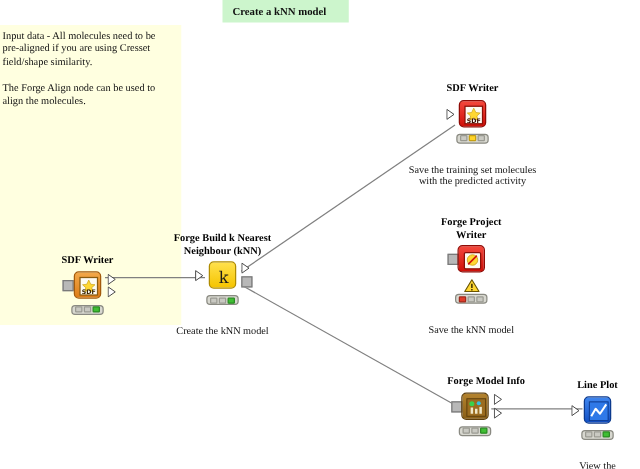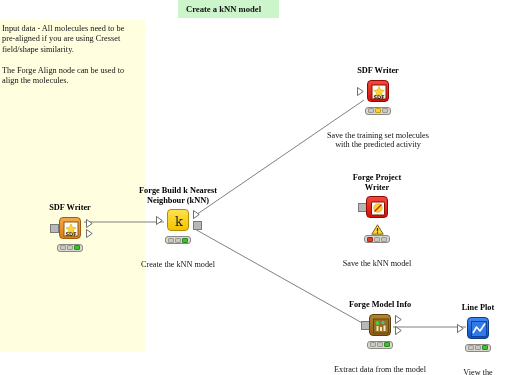--- a/index.html
+++ b/index.html
@@ -61,21 +61,21 @@
 
   .warn{
     width:13px;height:11px;margin:1px auto 0 auto;position:relative;
   }
 </style>
 </head>
 <body>
 
 <div id="canvas">
 
-  <div class="annot yellow" style="left:0px;top:20px;width:145px;height:332px;">
+  <div class="annot yellow" style="left:0px;top:20px;width:145px;height:240px;">
     <div class="annot-text">Input data - All molecules need to be
 pre-aligned if you are using Cresset
 field/shape similarity.
 
 The Forge Align node can be used to
 align the molecules.</div>
   </div>
 
   <div class="annot green" style="left:178px;top:0px;width:101px;height:18px;">
     <div class="annot-text">Create a kNN model</div>
@@ -199,21 +199,21 @@
       </svg>
     </div>
     <div class="status">
       <i class="led red"></i>
       <i class="led"></i>
       <i class="led"></i>
     </div>
     <div class="node-desc" style="width:104px;margin-left:-12px;">Save the kNN model</div>
   </div>
 
-  <div class="node" style="left:340px;top:300px;">
+  <div class="node" style="left:340px;top:300px;text-align:right;">
     <div class="node-title">Forge Model Info</div>
     <div class="node-body">
       <span class="port-sq" style="left:21px;top:9px;"></span>
       <span class="icon" style="background:linear-gradient(#b4832e,#8a5f17);border:1px solid #5e3f0c;">
         <svg width="22" height="22" viewBox="0 0 22 22" style="position:absolute;left:0;top:0;">
           <rect x="3.5" y="4" width="15" height="14" fill="#9b6c1f" stroke="#5e3f0c" stroke-width="0.8"></rect>
           <circle cx="7.5" cy="8" r="2" fill="#39d24a"></circle>
           <circle cx="13" cy="7.5" r="1.6" fill="#33c0e0"></circle>
           <rect x="6.5" y="11" width="2" height="5" fill="#f0e7c8"></rect>
           <rect x="10" y="12" width="2" height="4" fill="#f0e7c8"></rect>
@@ -229,21 +229,20 @@
         <svg width="7" height="9" viewBox="0 0 7 9">
             <path d="M0.5 0.5 L6.2 4.5 L0.5 8.5 Z" fill="#ffffff" stroke="#4a4a4a" stroke-width="0.8"></path>
           </svg>
       </span>
     </div>
     <div class="status">
       <i class="led"></i>
       <i class="led"></i>
       <i class="led green"></i>
     </div>
-    <div class="node-desc" style="width:120px;margin-left:-20px;">Extract data from the model</div>
   </div>
 
   <div class="node" style="left:438px;top:303px;">
     <div class="node-title">Line Plot</div>
     <div class="node-body">
       <span class="tri-wrap" style="left:19px;top:9px;">
         <svg width="7" height="9" viewBox="0 0 7 9">
             <path d="M0.5 0.5 L6.2 4.5 L0.5 8.5 Z" fill="#ffffff" stroke="#4a4a4a" stroke-width="0.8"></path>
           </svg>
       </span>

